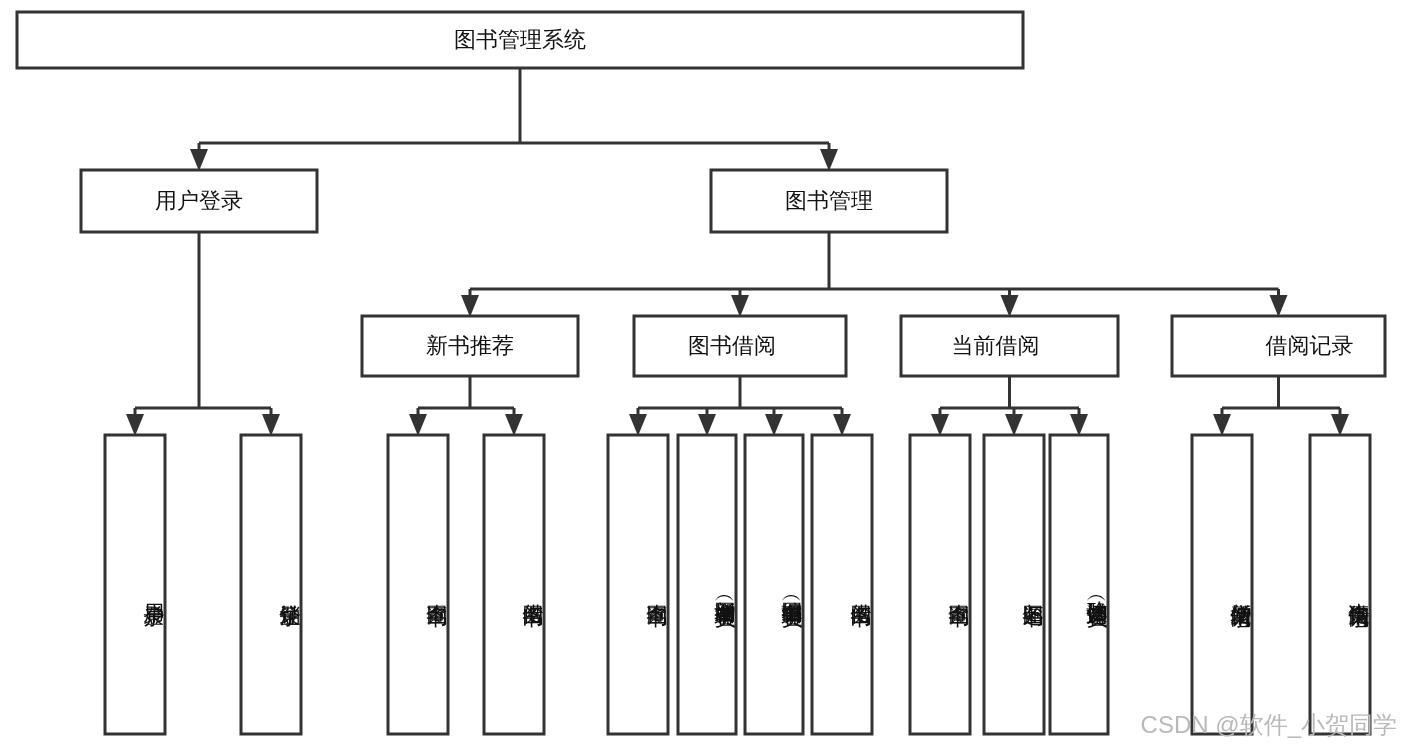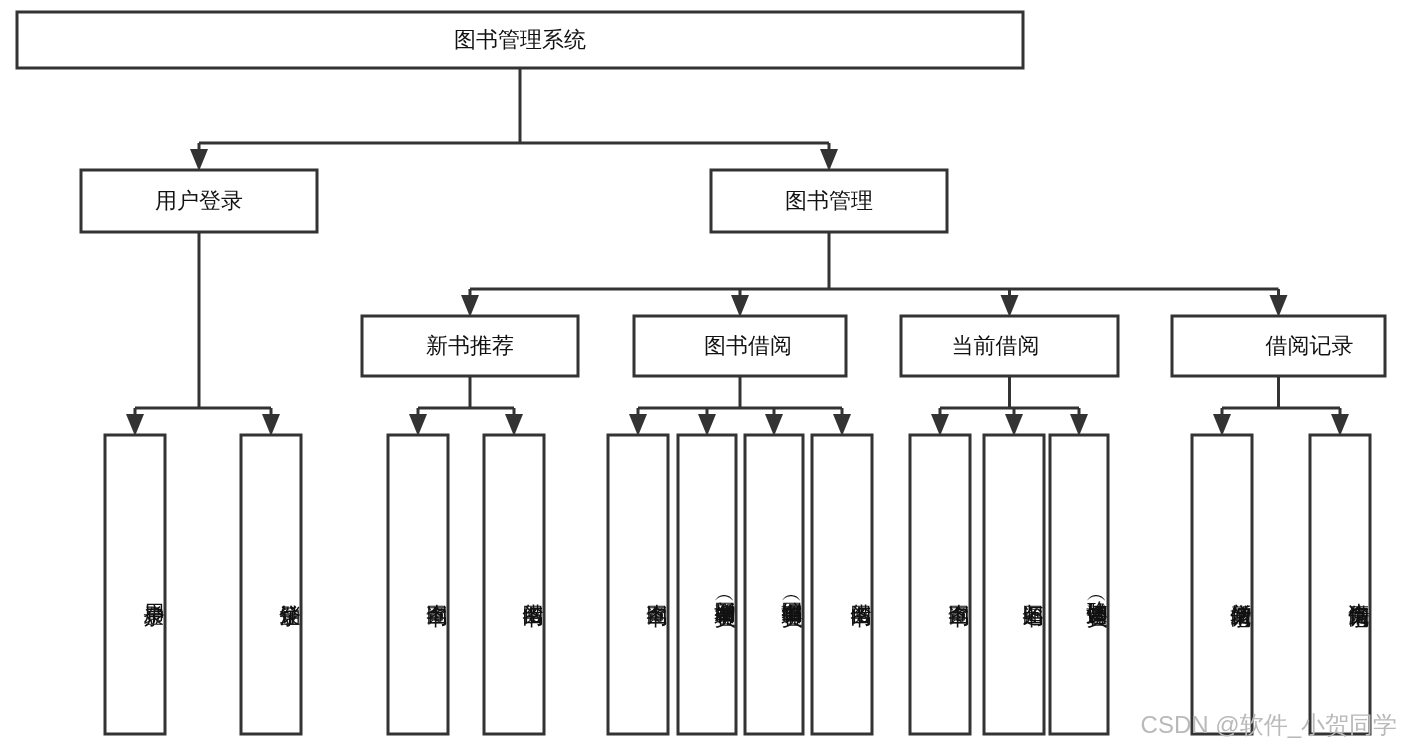--- a/index.html
+++ b/index.html
@@ -160,21 +160,21 @@
         <rect x="1050" y="435" width="58" height="299" class="node-box"></rect>
         <rect x="1192" y="435" width="60" height="299" class="node-box"></rect>
         <rect x="1310" y="435" width="60" height="299" class="node-box"></rect>
       </g>
   </svg>
   <div id="label-layer">
       <div class="horiz-label" style="left: 17px; top: 12px; width: 1006px; height: 56px; border-radius: 24px;">图书管理系统</div>
       <div class="horiz-label" style="left: 81px; top: 170px; width: 236px; height: 62px;">用户登录</div>
       <div class="horiz-label" style="left: 711px; top: 170px; width: 236px; height: 62px;">图书管理</div>
       <div class="horiz-label" style="left: 362px; top: 316px; width: 216px; height: 60px;">新书推荐</div>
-      <div class="horiz-label" style="left: 642px; top: 316px; width: 212px; height: 60px; border-radius: 15px;">图书借阅</div>
+      <div class="horiz-label" style="left: 626px; top: 316px; width: 212px; height: 60px; border-radius: 15px;">图书借阅</div>
       <div class="horiz-label" style="left: 901px; top: 316px; width: 189px; height: 60px;">当前借阅</div>
       <div class="horiz-label" style="left: 1172px; top: 316px; width: 213px; height: 60px; padding-left: 31px;">借阅记录</div>
       <div class="vert-label" style="left: 105px; top: 449px; width: 60px; height: 279px;">用户登录</div>
       <div class="vert-label" style="left: 241px; top: 449px; width: 60px; height: 279px;">注销登录</div>
       <div class="vert-label" style="left: 388px; top: 449px; width: 60px; height: 279px;">查询图书</div>
       <div class="vert-label" style="left: 484px; top: 449px; width: 60px; height: 279px;">借阅图书</div>
       <div class="vert-label" style="left: 608px; top: 449px; width: 60px; height: 279px;">查询图书</div>
       <div class="vert-label" style="left: 678px; top: 449px; width: 58px; height: 279px;">新增图书（管理员）</div>
       <div class="vert-label" style="left: 745px; top: 449px; width: 58px; height: 279px;">编辑图书（管理员）</div>
       <div class="vert-label" style="left: 812px; top: 449px; width: 60px; height: 279px;">借阅图书</div>

